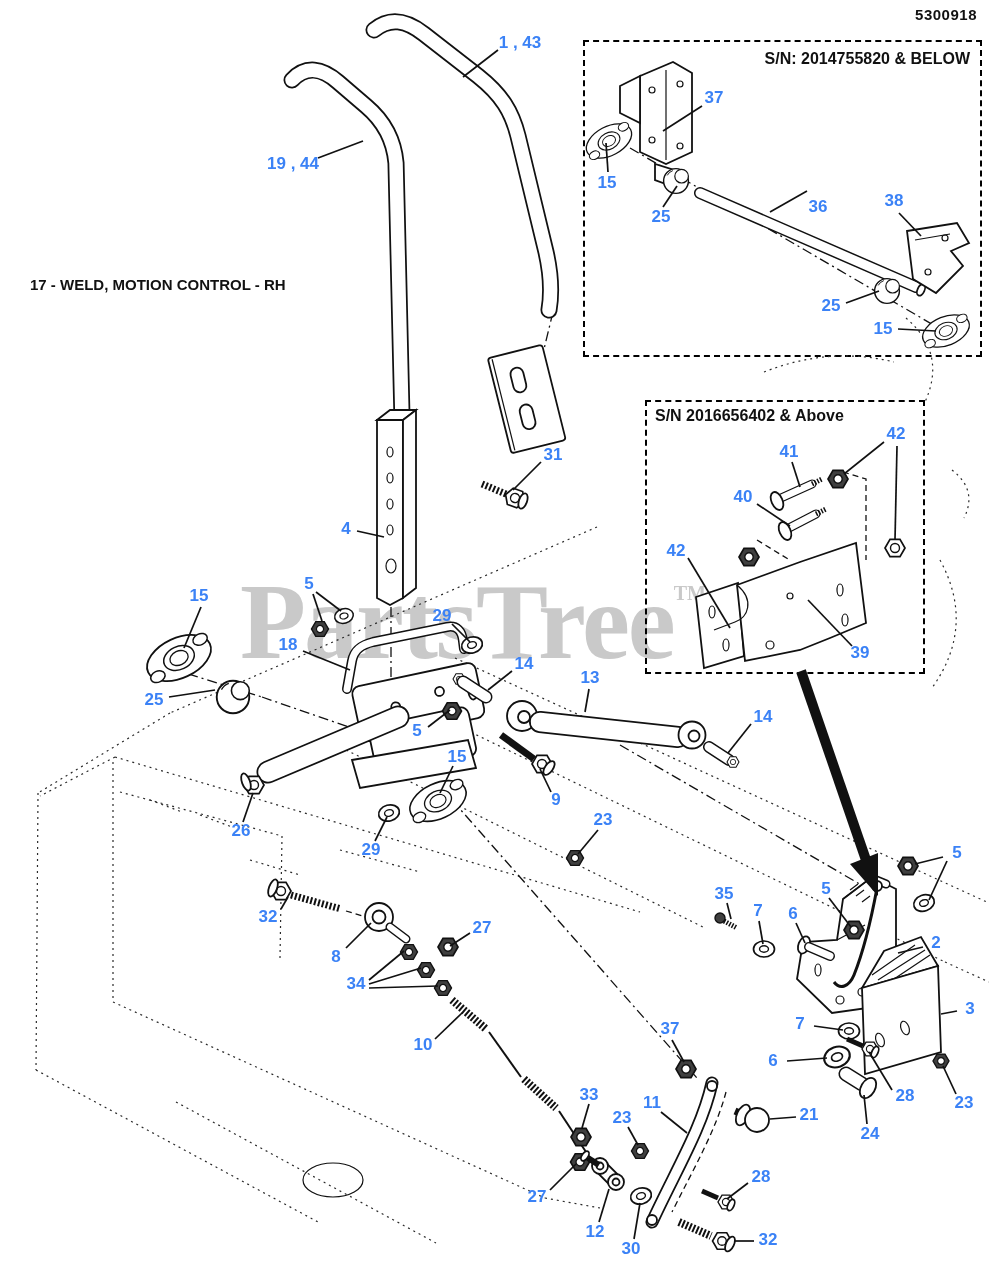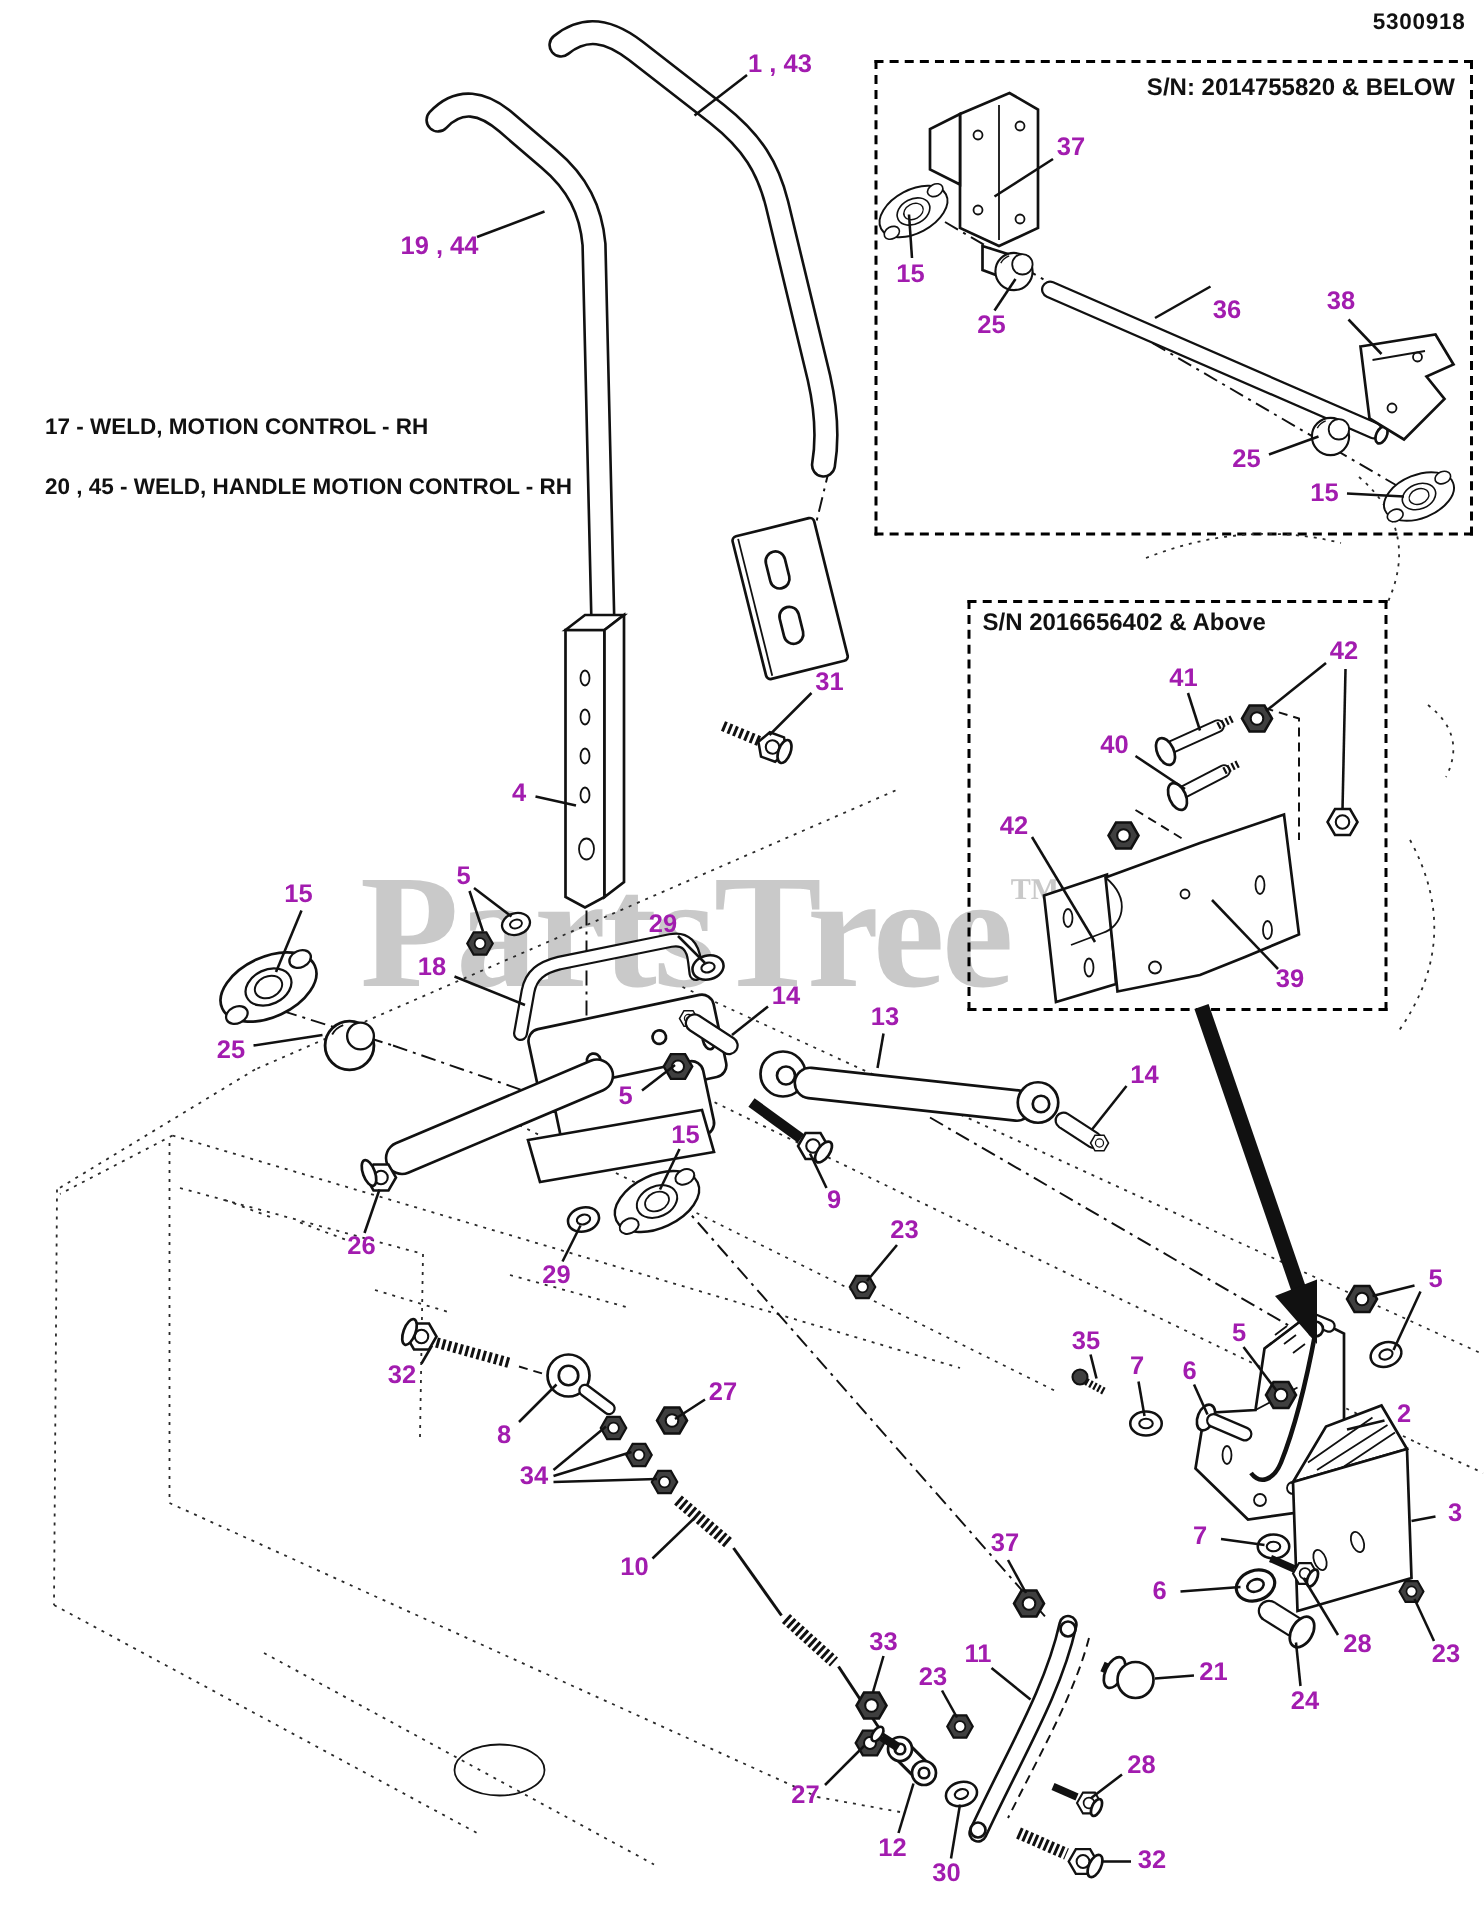--- a/index.html
+++ b/index.html
@@ -15,21 +15,21 @@
   .watermark sup{font-size:20px;letter-spacing:0;vertical-align:58px;}
   .inset{position:absolute;border:2px dashed #000;z-index:2;}
   .inset1{left:583px;top:40px;width:395px;height:313px;}
   .inset2{left:645px;top:400px;width:276px;height:270px;}
   .inset-label{position:absolute;font-size:16px;font-weight:bold;white-space:nowrap;}
   .inset1 .inset-label{top:8px;right:10px;}
   .inset2 .inset-label{top:5px;left:8px;}
   svg.art{position:absolute;left:0;top:0;z-index:3;}
   #callout-layer{position:absolute;left:0;top:0;width:100%;height:100%;z-index:4;}
   .callout{position:absolute;transform:translate(-50%,-50%);font-size:17px;font-weight:bold;
-           white-space:nowrap;color:#a21caf;}
+           white-space:nowrap;color:#3b82f6;}
   
   .part{fill:#fff;stroke:#111;stroke-width:1.8;}
   .thin{fill:none;stroke:#111;stroke-width:1.2;}
   .ld{stroke:#111;stroke-width:1.7;fill:none;}
   .dotted{stroke:#2a2a2a;stroke-width:1.2;fill:none;stroke-dasharray:2 4;}
   .dashdot{stroke:#111;stroke-width:1.3;fill:none;stroke-dasharray:10 4 2 4;}
   .dashed{stroke:#111;stroke-width:1.3;fill:none;stroke-dasharray:6 4;}
   .tube-o{stroke:#111;stroke-width:17;fill:none;stroke-linecap:round;}
   .tube-i{stroke:#fff;stroke-width:13.5;fill:none;stroke-linecap:round;}
   .bar-o{stroke:#111;stroke-width:10;fill:none;stroke-linecap:round;}
@@ -41,21 +41,20 @@
 </head>
 <body>
 
 <div id="stage">
 
   <div class="partnum">5300918</div>
 
   <div class="watermark"><span>PartsTree</span><sup>TM</sup></div>
 
   <div class="note note1">17 - WELD, MOTION CONTROL - RH</div>
-  <div class="note note2">20 , 45 - WELD, HANDLE MOTION CONTROL - RH</div>
 
   <div class="inset inset1">
     <span class="inset-label">S/N: 2014755820 &amp; BELOW</span>
   </div>
   <div class="inset inset2">
     <span class="inset-label">S/N 2016656402 &amp; Above</span>
   </div>
 
   <svg class="art" width="989" height="1280" viewBox="0 0 989 1280">
     <defs>

